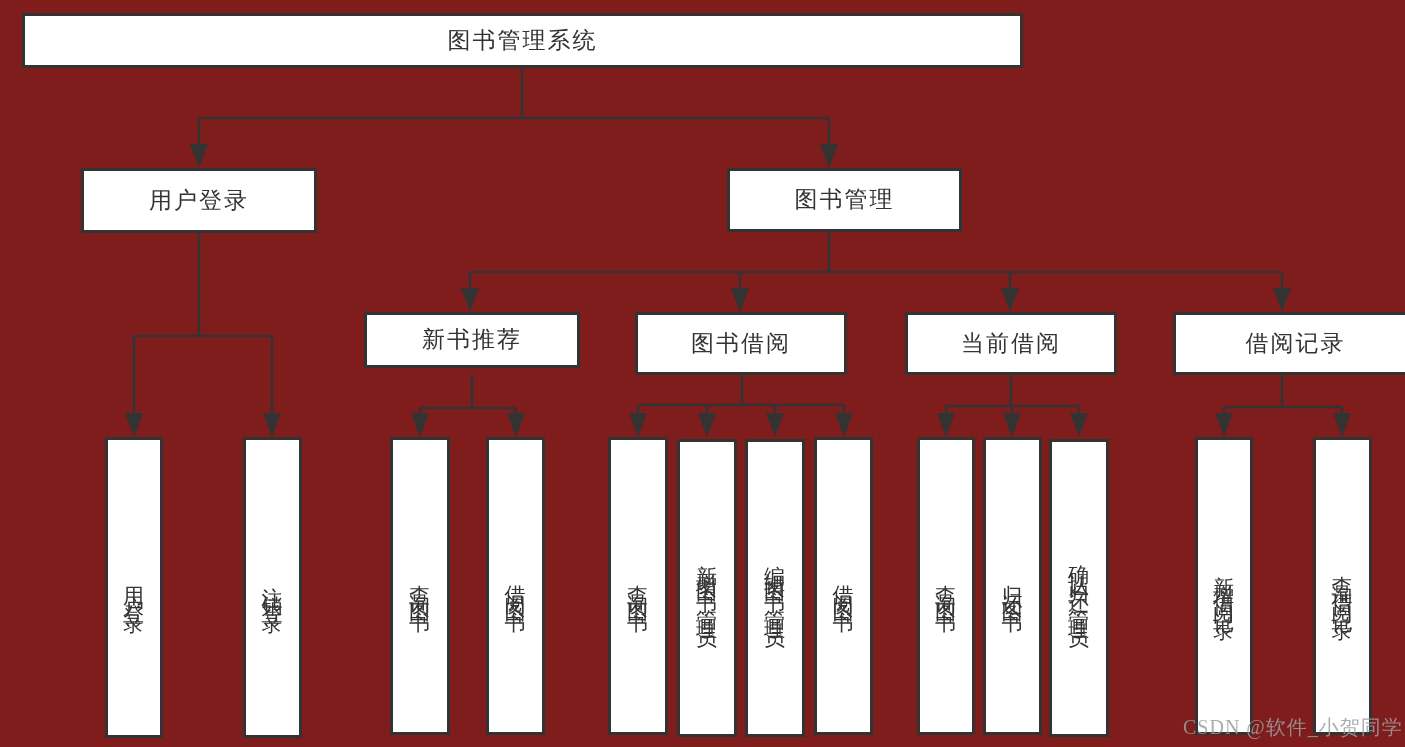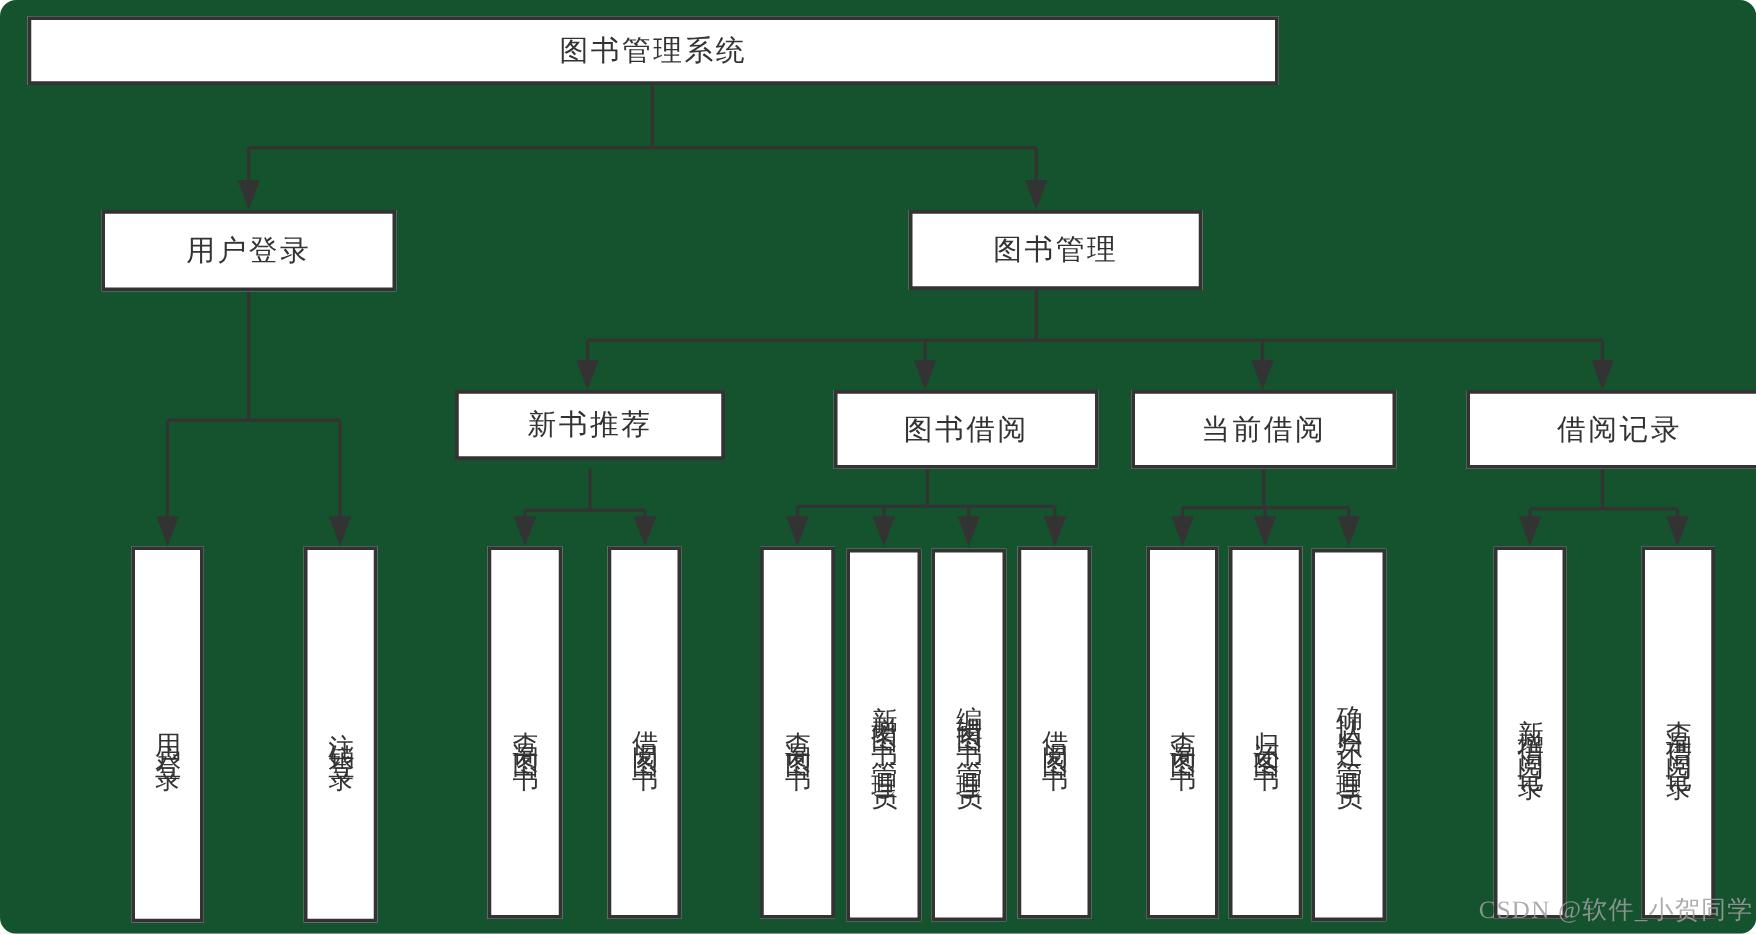--- a/index.html
+++ b/index.html
@@ -4,24 +4,23 @@
 <style>
   html, body {
     margin: 0;
     padding: 0;
     background: #ffffff;
   }
   #canvas {
     position: relative;
     width: 1405px;
     height: 747px;
-    background: #14532d;
+    background: #7f1d1d;
     overflow: hidden;
     font-family: "Liberation Sans", "DejaVu Sans", sans-serif;
-    border-radius: 13px;
   }
   #connectors {
     position: absolute;
     left: 0;
     top: 0;
     z-index: 0;
   }
   .node {
     position: absolute;
     box-sizing: border-box;
@@ -102,21 +101,21 @@
       <polygon points="1333,413 1351,413 1342,437"></polygon>
     </g>
   </svg>
 
   <div class="node" style="left:22px; top:13px; width:1001px; height:55px;">图书管理系统</div>
 
   <div class="node" style="left:81px; top:168px; width:236px; height:65px;">用户登录</div>
   <div class="node" style="left:712px; top:168px; width:235px; height:64px;margin-left:15px;">图书管理</div>
 
   <div class="node" style="left:364px; top:312px; width:216px; height:56px;">新书推荐</div>
-  <div class="node" style="left:635px; top:312px; width:212px; height:63px;margin-left:32px;">图书借阅</div>
+  <div class="node" style="left:635px; top:312px; width:212px; height:63px;">图书借阅</div>
   <div class="node" style="left:905px; top:312px; width:212px; height:63px;">当前借阅</div>
   <div class="node" style="left:1173px; top:312px; width:245px; height:63px;">借阅记录</div>
 
   <div class="node leaf" style="left:105px; top:437px; width:58px; height:301px;">用户登录</div>
   <div class="node leaf" style="left:243px; top:437px; width:59px; height:301px;">注销登录</div>
 
   <div class="node leaf" style="left:390px; top:437px; width:60px; height:298px;">查询图书</div>
   <div class="node leaf" style="left:486px; top:437px; width:59px; height:298px;">借阅图书</div>
 
   <div class="node leaf" style="left:608px; top:437px; width:60px; height:298px;">查询图书</div>

